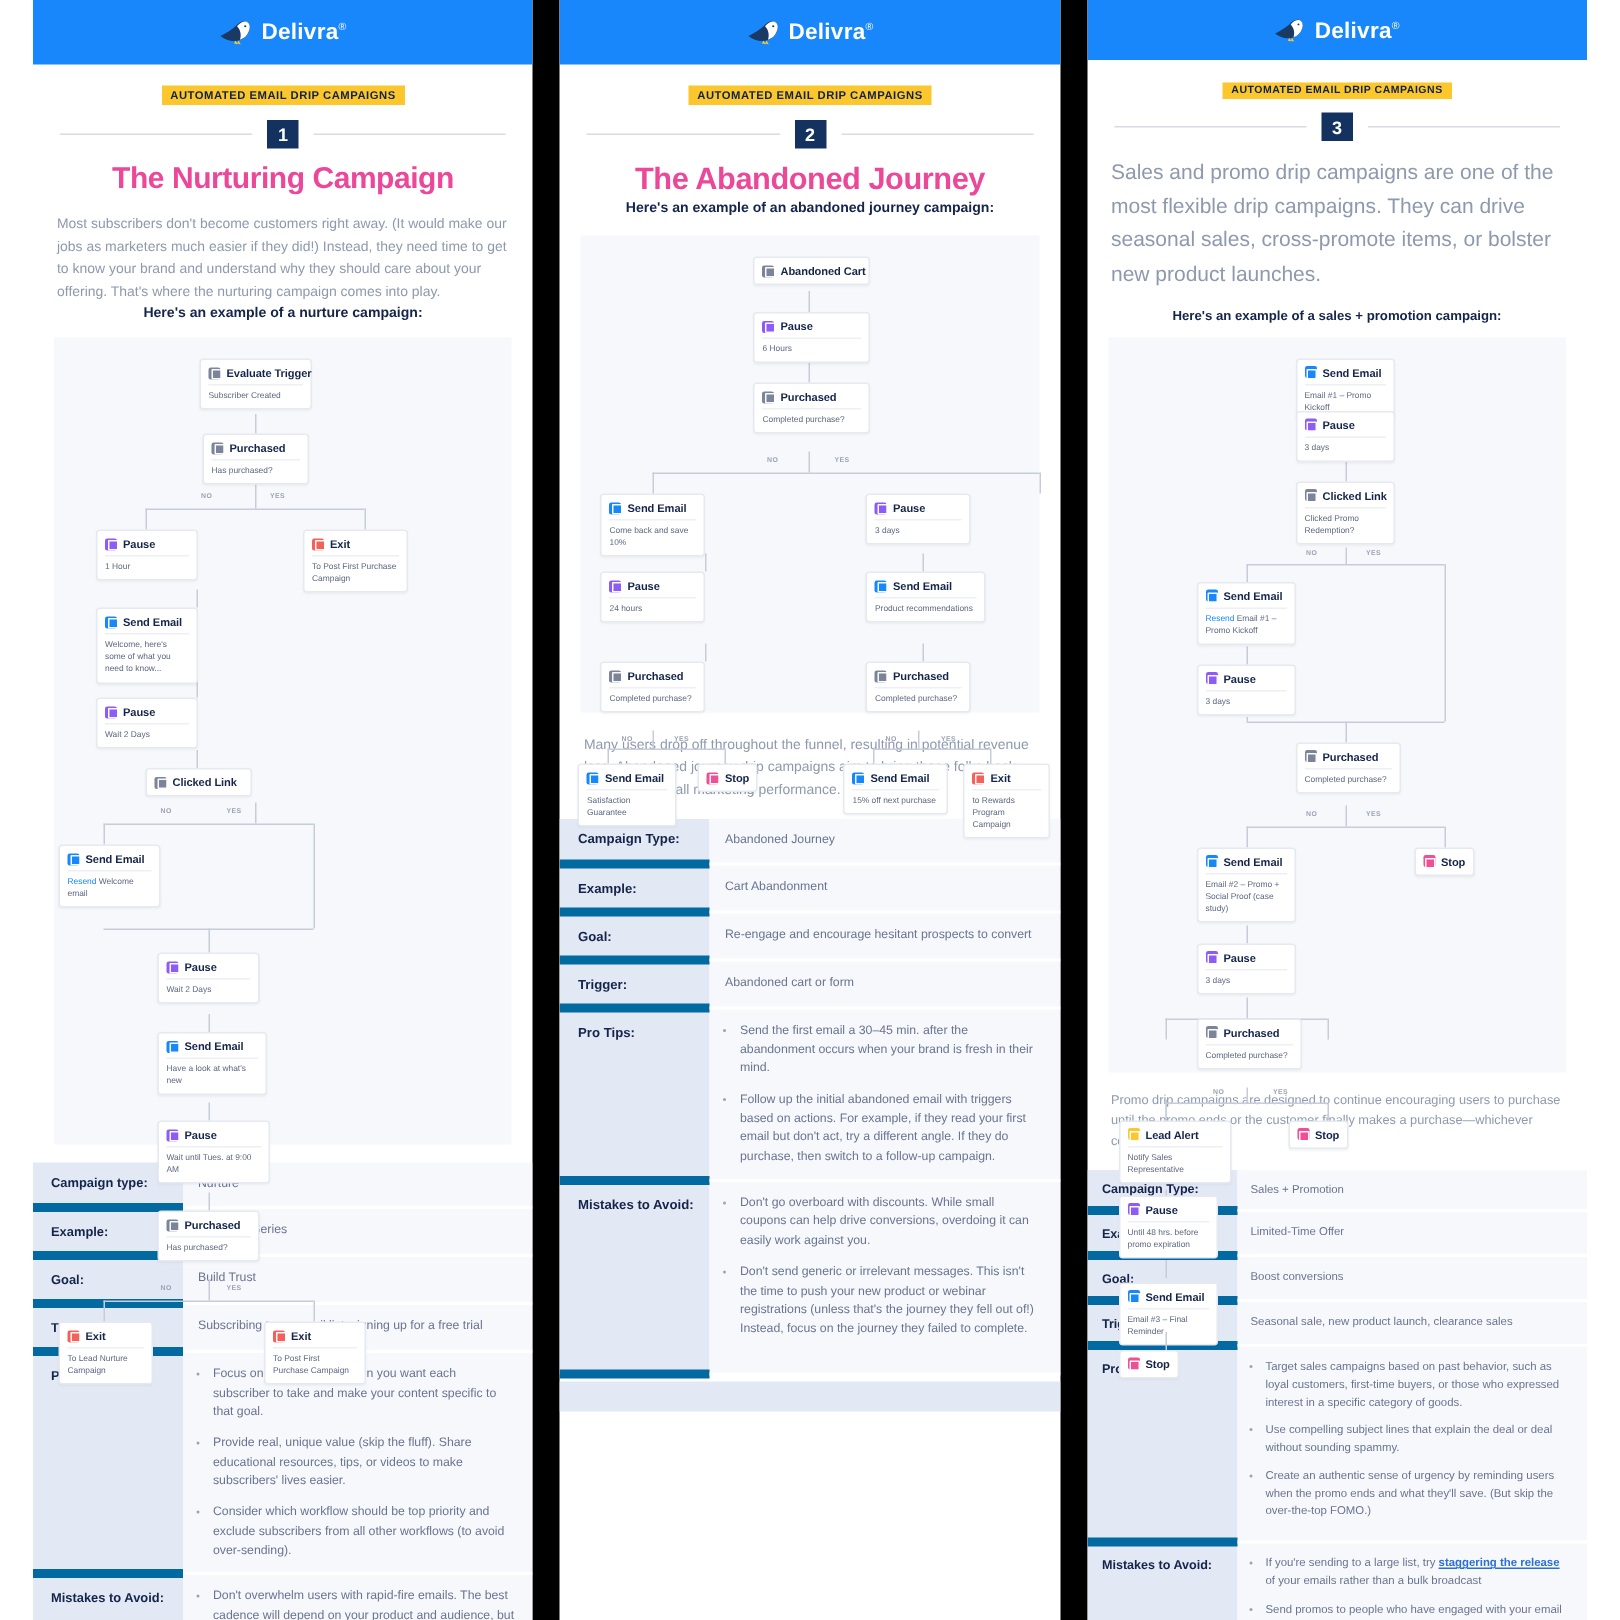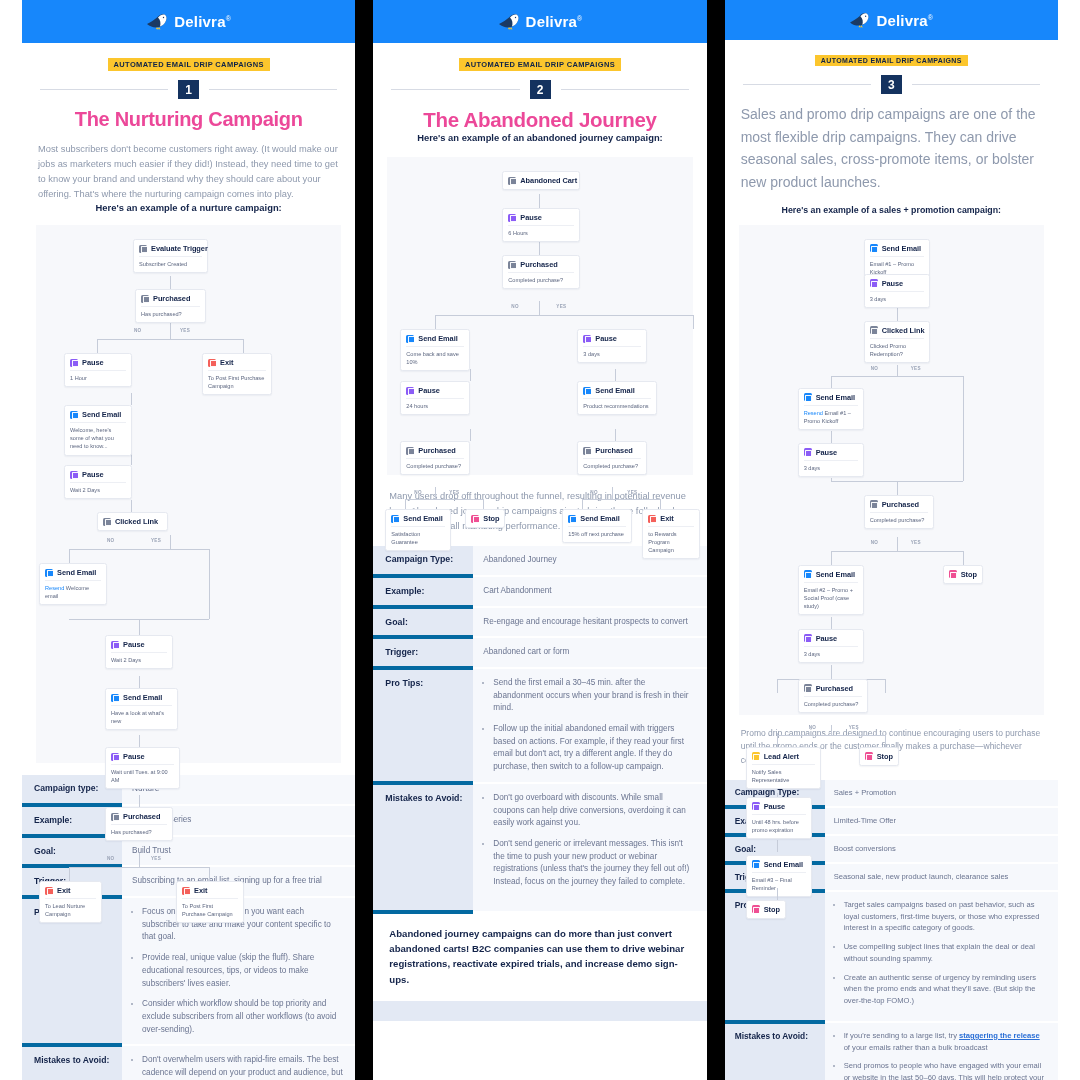--- a/index.html
+++ b/index.html
@@ -147,21 +147,21 @@
     margin-top:2px;
   }
 
   
   .tbl{ margin-top:12px; width:100%; border-collapse:collapse; }
   .tbl tr{ }
   .tbl td{ vertical-align:top; }
   .tbl td.k{
     background:#e3e9f4; color:#14244a; font-weight:bold;
     font-size:8.6px; width:30%; padding:8px 6px 8px 12px;
-    border-bottom:4px solid #0369a1;
+    border-bottom:6px solid #0369a1;
   }
   .tbl td.v{
     background:#f6f8fc; color:#6a real;
     color:#6a7490; font-size:8.2px; line-height:1.55;
     padding:8px 12px 8px 10px;
     border-bottom:2px solid #fff;
   }
   .tbl ul{ margin:0; padding-left:10px; }
   .tbl li{ margin-bottom:8px; line-height:1.55; }
   .tbl li:last-child{ margin-bottom:0; }
@@ -549,21 +549,20 @@
       <td class="v" style="padding-bottom:22px;">
             <ul>
         <li>Don't go overboard with discounts. While small coupons can help drive conversions, overdoing it can easily work against you.</li>
         <li>Don't send generic or irrelevant messages. This isn't the time to push your new product or webinar registrations (unless that's the journey they fell out of!) Instead, focus on the journey they failed to complete.</li>
       </ul>
           </td>
         </tr>
   </tbody>
     </table>
 
-  <div class="calloutbox">Abandoned journey campaigns can do more than just convert abandoned carts! B2C companies can use them to drive webinar registrations, reactivate expired trials, and increase demo sign-ups.</div>
   <div class="upnext">
     
     
   </div>
 </div>
 
 <div class="gutter"></div>
 
 <div class="panel p3">
   <div class="brandbar" style="height:40px;">

